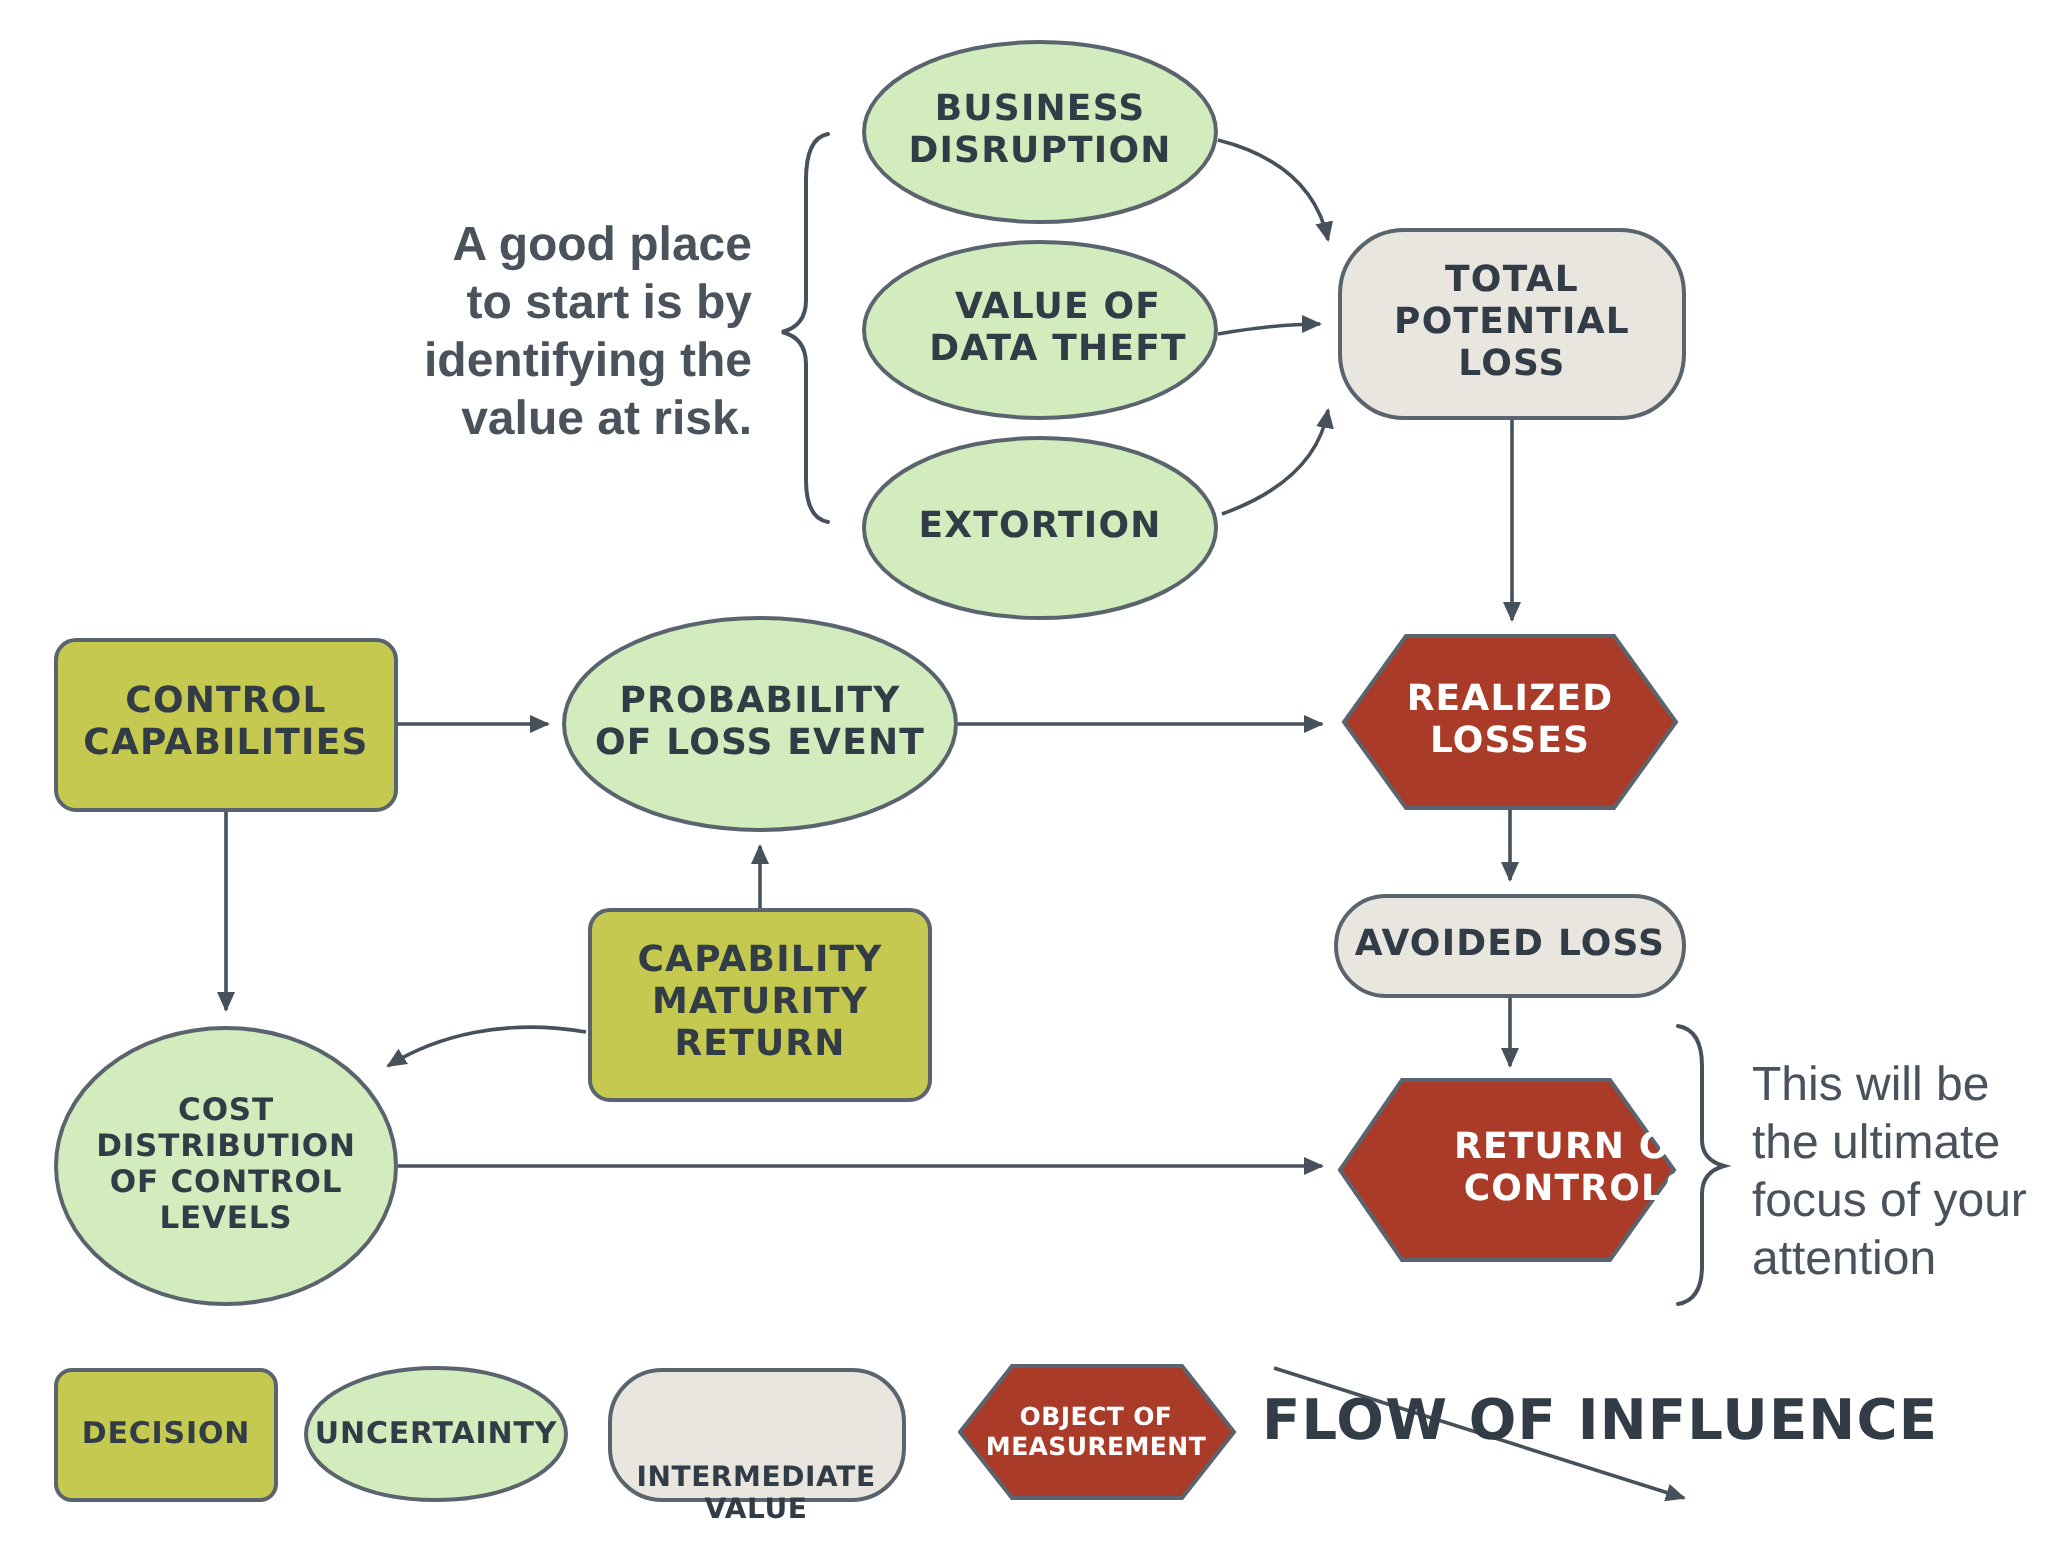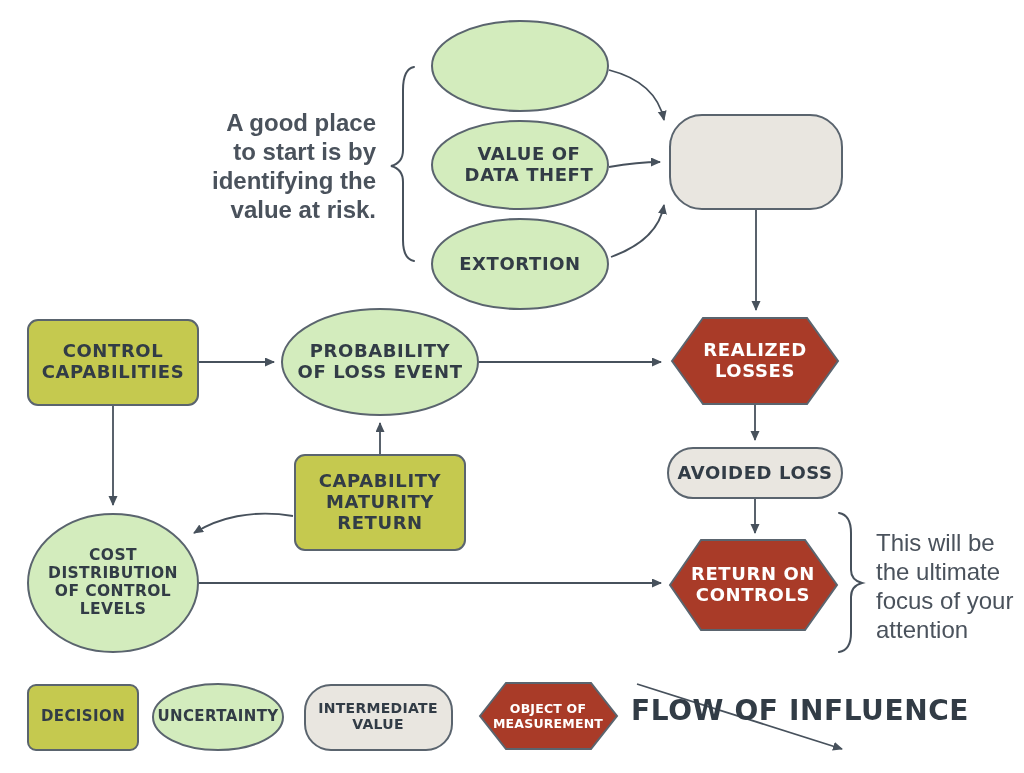--- a/index.html
+++ b/index.html
@@ -19,21 +19,21 @@
     white-space:pre-line;
     font-weight:700;
     color:var(--text-dark,#323c46);
     font-size:18px;
     line-height:1.16;
     letter-spacing:0.6px;
   }
   .lbl.light{color:var(--text-light,#ffffff);}
   .lbl.small{font-size:15.5px;letter-spacing:0.4px;}
   .lbl.legend{font-size:15px;letter-spacing:0.4px;}
-  .lbl.legend-mid{font-size:14px;letter-spacing:0.3px;}
+  .lbl.legend-mid{font-size:14px;letter-spacing:0.3px;margin-top:31px;}
   .lbl.legend-obj{font-size:12.5px;letter-spacing:0.2px;}
   .note{
     position:absolute;
     white-space:pre-line;
     font-family:"Liberation Sans",sans-serif;
     font-size:24px;
     line-height:29px;
     color:var(--note-text,#4a525c);
   }
   .note.right-align{text-align:right;font-weight:bold;}
@@ -94,27 +94,32 @@
       <ellipse cx="113" cy="583" rx="85" ry="69" style="fill:var(--uncertainty-fill)"></ellipse>
 
       <rect x="28" y="685" width="110" height="65" rx="8" style="fill:var(--decision-fill)"></rect>
       <ellipse cx="218" cy="717" rx="65" ry="33" style="fill:var(--uncertainty-fill)"></ellipse>
       <rect x="305" y="685" width="147" height="65" rx="26" style="fill:var(--intermediate-fill)"></rect>
       <path d="M480,716 L506,683 L591,683 L617,716 L591,749 L506,749 Z" style="fill:var(--object-fill)"></path>
     </g>
   </svg>
 
   <div class="layer">
+    <div class="lbl" style="left:520px;top:66px">BUSINESS
+DISRUPTION</div>
     <div class="lbl" style="left:529px;top:165px">VALUE OF
 DATA THEFT</div>
     <div class="lbl" style="left:520px;top:264px">EXTORTION</div>
+    <div class="lbl" style="left:756px;top:162px">TOTAL
+POTENTIAL
+LOSS</div>
     <div class="lbl light" style="left:755px;top:361px">REALIZED
 LOSSES</div>
     <div class="lbl" style="left:755px;top:473px">AVOIDED LOSS</div>
-    <div class="lbl light" style="left:753px;top:585px">RETURN ON
+    <div class="lbl light" style="left:789px;top:585px">RETURN ON
 CONTROLS</div>
     <div class="lbl" style="left:113px;top:362px">CONTROL
 CAPABILITIES</div>
     <div class="lbl" style="left:380px;top:362px">PROBABILITY
 OF LOSS EVENT</div>
     <div class="lbl" style="left:380px;top:502px">CAPABILITY
 MATURITY
 RETURN</div>
     <div class="lbl small" style="left:113px;top:583px">COST
 DISTRIBUTION

